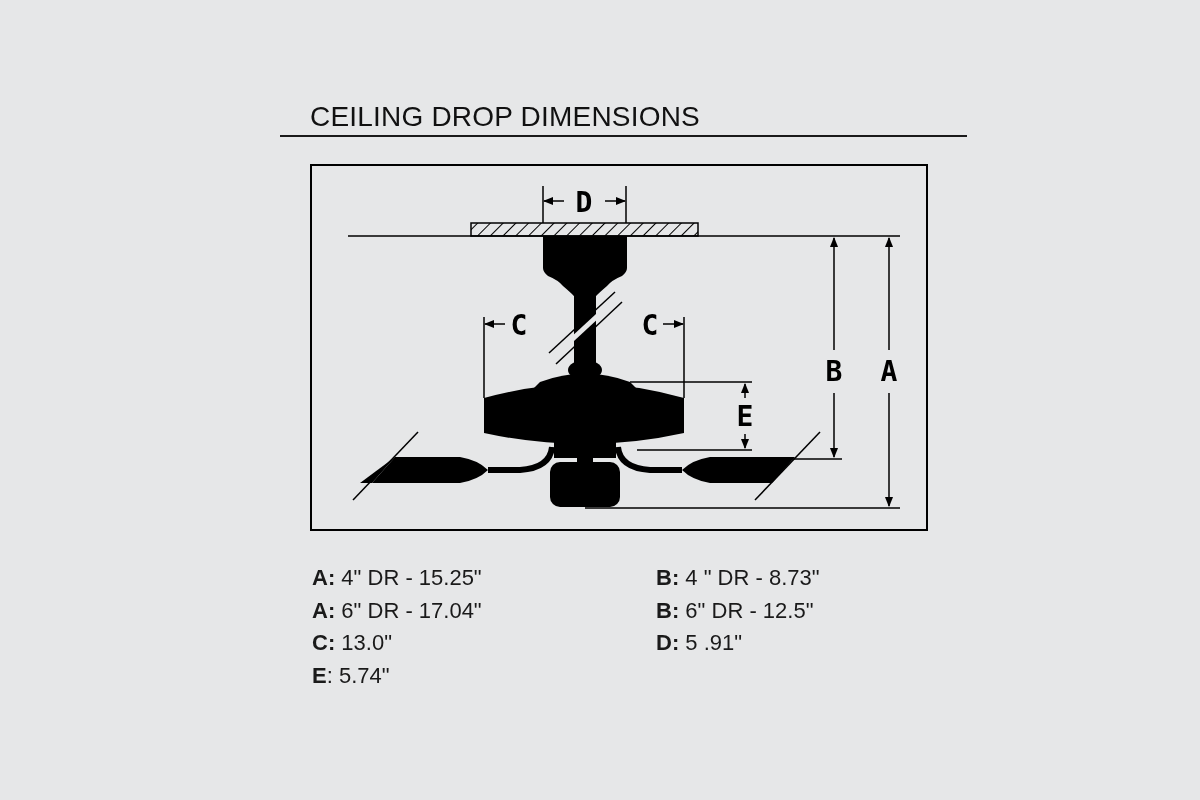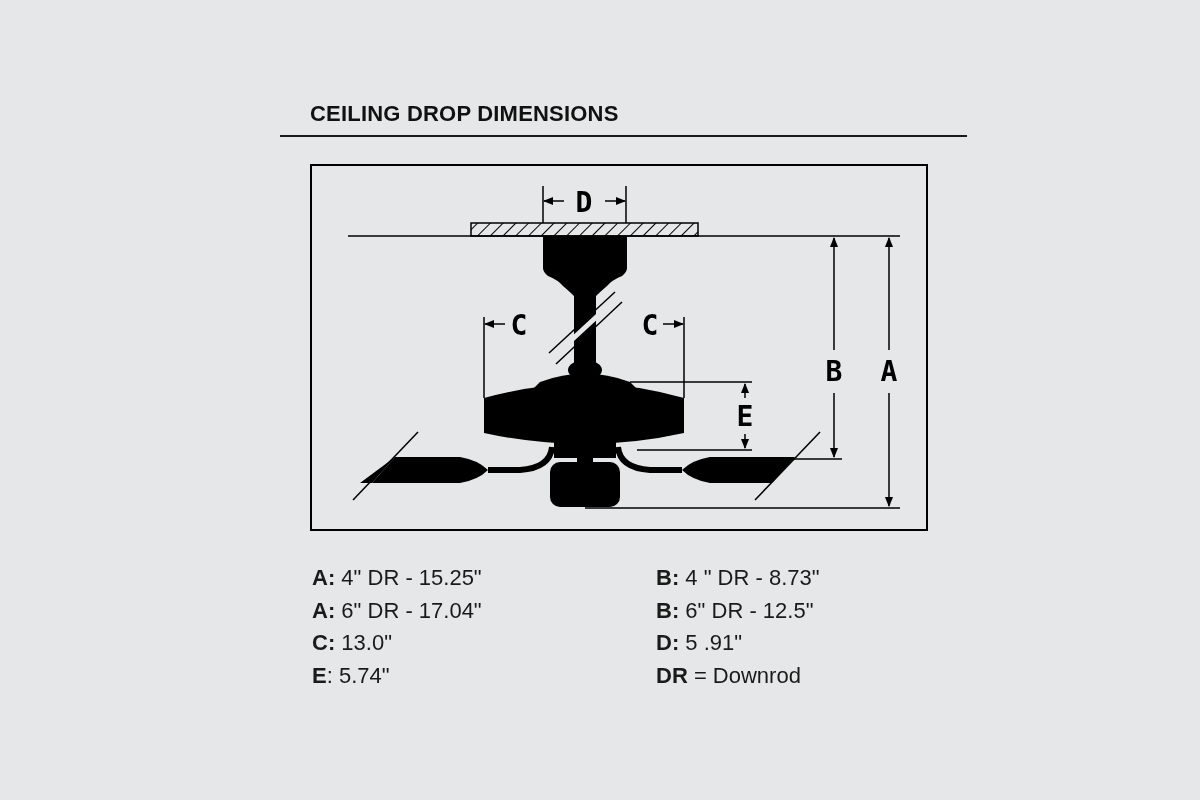--- a/index.html
+++ b/index.html
@@ -7,21 +7,21 @@
       width: 1200px; height: 800px;
       background: #e6e7e8;
       position: relative;
       overflow: hidden;
       font-family: "Liberation Sans", "DejaVu Sans", sans-serif;
       color: #111;
     }
     .title {
       position: absolute;
       left: 310px; top: 101px;
-      font-size: 22px; font-weight: bold;
+      font-size: 28px; font-weight: normal;
       letter-spacing: 0.2px;
       color: #111;
     }
     .title-rule {
       position: absolute;
       left: 280px; top: 135px;
       width: 687px; height: 2px;
       background: #1a1a1a;
     }
     .diagram {
@@ -127,14 +127,13 @@
   <div class="spec-line"><span class="spec-key">A:</span><span> 4" DR - 15.25"</span></div>
   <div class="spec-line"><span class="spec-key">A:</span><span> 6" DR - 17.04"</span></div>
   <div class="spec-line"><span class="spec-key">C:</span><span> 13.0"</span></div>
   <div class="spec-line"><span class="spec-key">E</span><span>: 5.74"</span></div>
 </div>
 
 <div class="specs right">
   <div class="spec-line"><span class="spec-key">B:</span><span> 4 " DR - 8.73"</span></div>
   <div class="spec-line"><span class="spec-key">B:</span><span> 6" DR - 12.5"</span></div>
   <div class="spec-line"><span class="spec-key">D:</span><span> 5 .91"</span></div>
-  <div class="spec-line"><span class="spec-key">DR</span><span> = Downrod</span></div>
 </div>
 
 </body></html>

